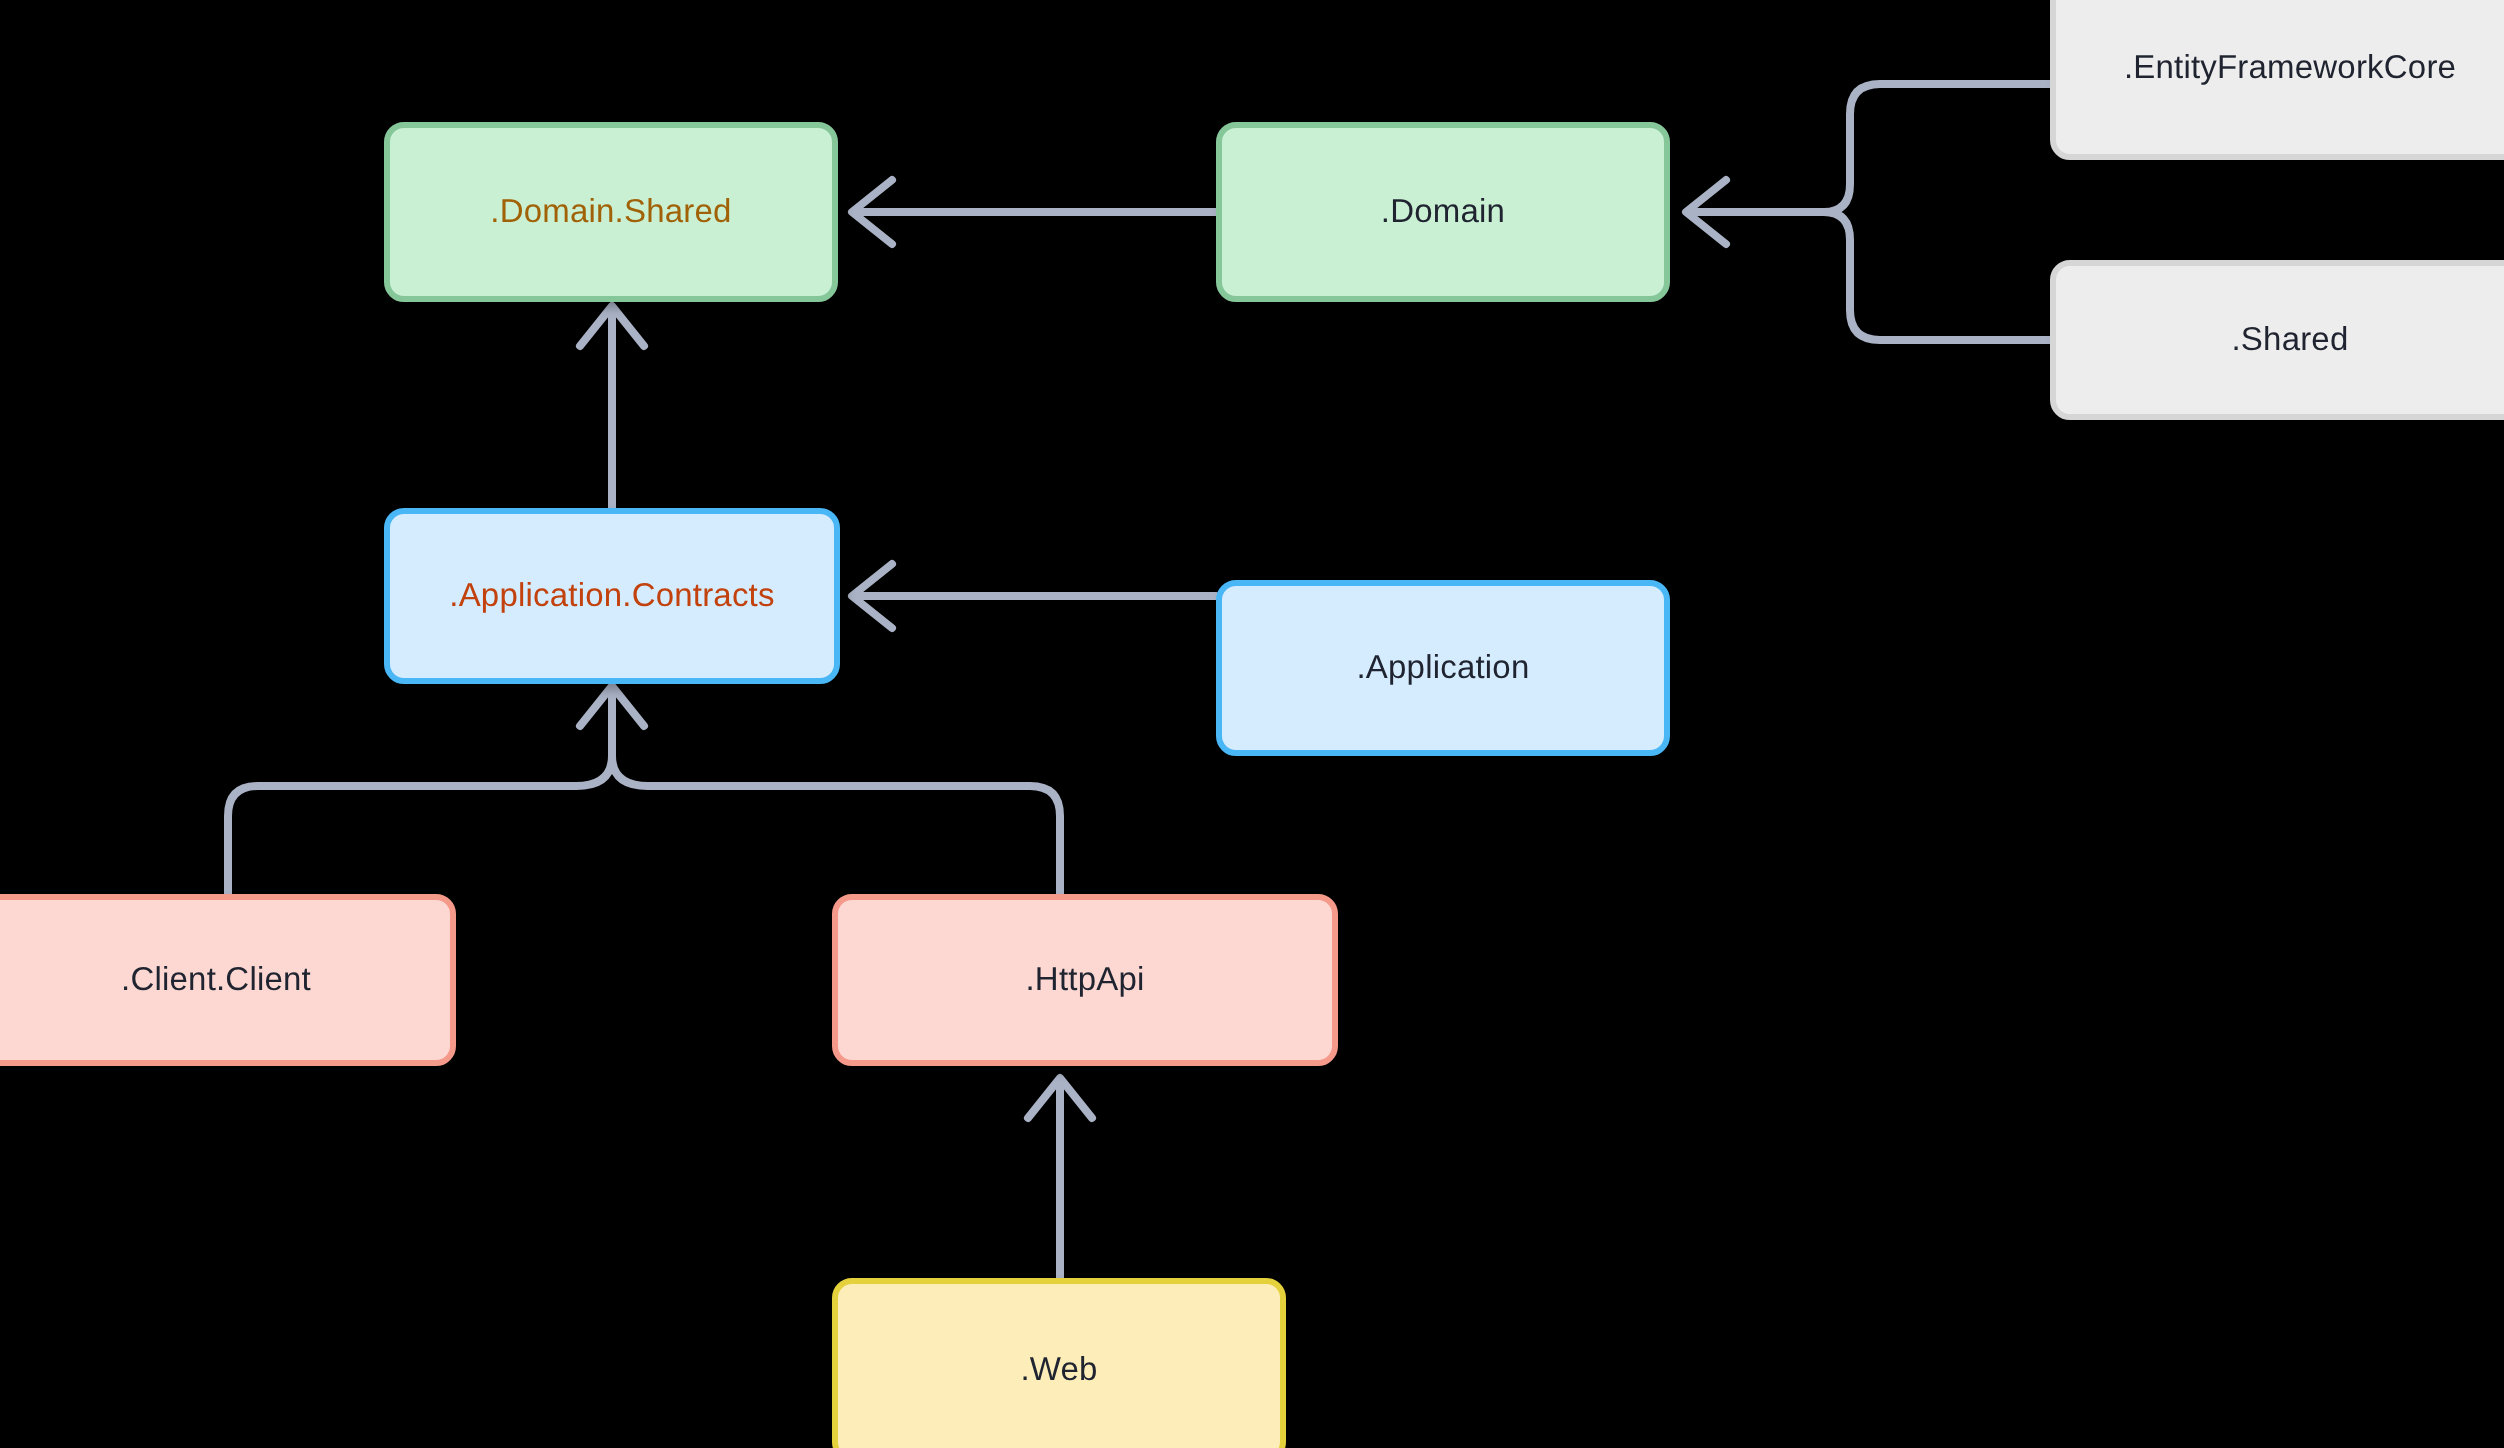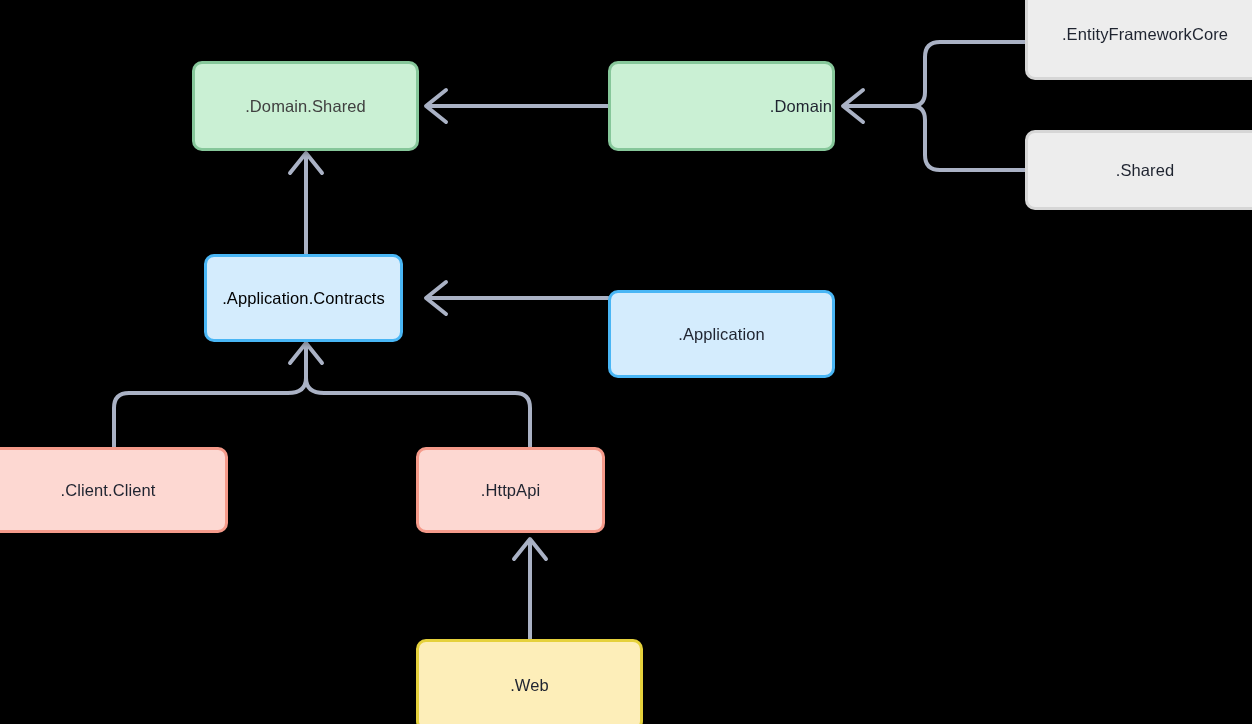--- a/index.html
+++ b/index.html
@@ -81,42 +81,42 @@
 
       <g>
         <line x1="530" y1="639" x2="530" y2="541"></line>
         <polyline points="514,559 530,539 546,559"></polyline>
       </g>
 
     </g>
   </svg>
 
   <div id="nodes">
-      <div class="node" style="left: 192px; top: 61px; width: 227px; height: 90px; background: rgb(202, 240, 212); border-color: rgb(134, 199, 154); color: #404040;">
+      <div class="node" style="left: 192px; top: 61px; width: 227px; height: 90px; background: rgb(202, 240, 212); border-color: rgb(134, 199, 154); color: #a16207;">
         <span class="node-label">.Domain.Shared</span>
       </div>
-      <div class="node" style="left: 608px; top: 61px; width: 227px; height: 90px; background: rgb(202, 240, 212); border-color: rgb(134, 199, 154); color: rgb(31, 36, 48); justify-content: flex-end;">
+      <div class="node" style="left: 608px; top: 61px; width: 227px; height: 90px; background: rgb(202, 240, 212); border-color: rgb(134, 199, 154); color: rgb(31, 36, 48);">
         <span class="node-label">.Domain</span>
       </div>
       <div class="node" style="left: 1025px; top: -12px; width: 240px; height: 92px; background: rgb(237, 237, 237); border-color: rgb(214, 214, 214); color: rgb(31, 36, 48);">
         <span class="node-label">.EntityFrameworkCore</span>
       </div>
       <div class="node" style="left: 1025px; top: 130px; width: 240px; height: 80px; background: rgb(237, 237, 237); border-color: rgb(214, 214, 214); color: rgb(31, 36, 48);">
         <span class="node-label">.Shared</span>
       </div>
-      <div class="node" style="left: 204px; top: 254px; width: 199px; height: 88px; background: rgb(212, 236, 253); border-color: rgb(73, 182, 245); color: #000000;">
+      <div class="node" style="left: 192px; top: 254px; width: 228px; height: 88px; background: rgb(212, 236, 253); border-color: rgb(73, 182, 245); color: #c2410c;">
         <span class="node-label">.Application.Contracts</span>
       </div>
       <div class="node" style="left: 608px; top: 254px; width: 227px; height: 88px; background: rgb(212, 236, 253); border-color: rgb(73, 182, 245); color: rgb(31, 36, 48); margin-top: 36px;">
         <span class="node-label">.Application</span>
       </div>
       <div class="node" style="left: -12px; top: 447px; width: 240px; height: 86px; background: rgb(253, 216, 210); border-color: rgb(245, 154, 138); color: rgb(31, 36, 48);">
         <span class="node-label">.Client.Client</span>
       </div>
-      <div class="node" style="left: 416px; top: 447px; width: 189px; height: 86px; background: rgb(253, 216, 210); border-color: rgb(245, 154, 138); color: rgb(31, 36, 48);">
+      <div class="node" style="left: 416px; top: 447px; width: 253px; height: 86px; background: rgb(253, 216, 210); border-color: rgb(245, 154, 138); color: rgb(31, 36, 48);">
         <span class="node-label">.HttpApi</span>
       </div>
       <div class="node" style="left: 416px; top: 639px; width: 227px; height: 92px; background: rgb(253, 238, 185); border-color: rgb(229, 209, 60); color: rgb(31, 36, 48);">
         <span class="node-label">.Web</span>
       </div>
     </div>
 
 </div>
 
 </body></html>

